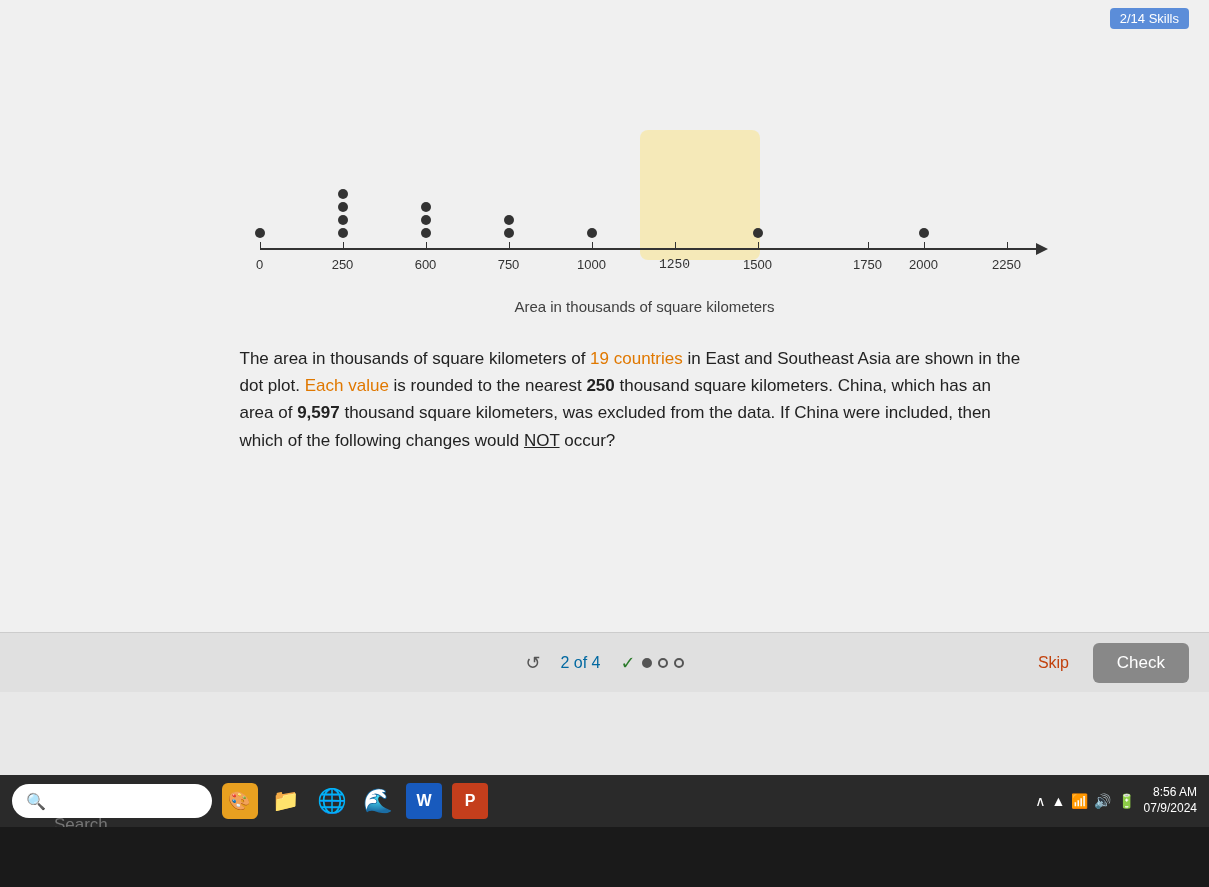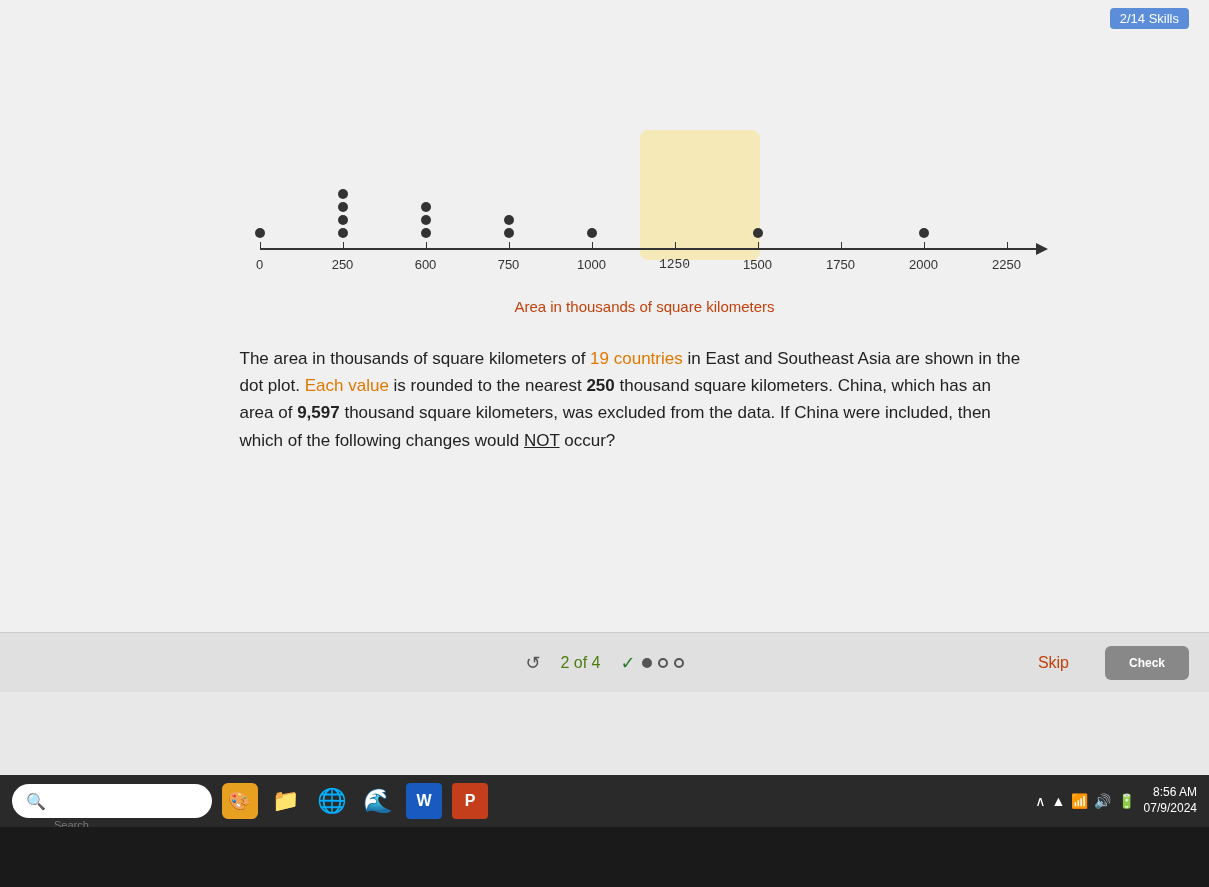--- a/index.html
+++ b/index.html
@@ -92,21 +92,21 @@
       border-radius: 50%;
       background: #333;
       transform: translateX(-50%);
     }
 
     
     .axis-label {
       text-align: center;
       margin-top: 8px;
       font-size: 15px;
-      color: #c2410c;
+      color: #404040;
       margin-left: 20px;
     }
 
     
     .question-text {
       width: 850px;
       margin: 30px auto 0 auto;
       padding-left: 60px;
       font-size: 17px;
       line-height: 1.6;
@@ -142,21 +142,21 @@
     }
 
     .refresh-icon {
       font-size: 18px;
       color: #555;
       cursor: pointer;
     }
 
     .progress-info {
       font-size: 16px;
-      color: #4d7c0f;
+      color: #0369a1;
       font-weight: 500;
     }
 
     .progress-indicators {
       display: flex;
       align-items: center;
       gap: 6px;
     }
 
     .progress-check {
@@ -192,22 +192,22 @@
     }
 
     .check-btn {
       position: absolute;
       right: 20px;
       background: #888;
       color: white;
       border: none;
       border-radius: 6px;
       padding: 10px 24px;
-      font-size: 12px;
-      font-weight: bold;
+      font-size: 17px;
+      font-weight: normal;
       cursor: pointer;
     }
 
     
     .left-circle-btn {
       position: absolute;
       left: 20px;
       bottom: 210px;
       width: 36px;
       height: 36px;
@@ -244,21 +244,21 @@
       align-items: center;
       padding: 4px 14px;
       gap: 8px;
       width: 200px;
       height: 34px;
     }
 
     .search-bar input {
       border: none;
       outline: none;
-      font-size: 11px;
+      font-size: 17px;
       background: transparent;
       width: 100%;
       margin-top: 48px;
     }
 
     .taskbar-icon {
       width: 36px;
       height: 36px;
       border-radius: 4px;
       display: flex;
@@ -335,21 +335,21 @@
         </div>
         <div class="tick" style="left: 332px;">
           <span class="tick-label">1000</span>
         </div>
         <div class="tick" style="left: 415px; font-family: Liberation Mono, monospace;">
           <span class="tick-label">1250</span>
         </div>
         <div class="tick" style="left: 498px;">
           <span class="tick-label">1500</span>
         </div>
-        <div class="tick" style="left: 581px;">
+        <div class="tick" style="left: 608px;">
           <span class="tick-label">1750</span>
         </div>
         <div class="tick" style="left: 664px;">
           <span class="tick-label">2000</span>
         </div>
         <div class="tick" style="left: 747px;">
           <span class="tick-label">2250</span>
         </div>
       </div>
 

